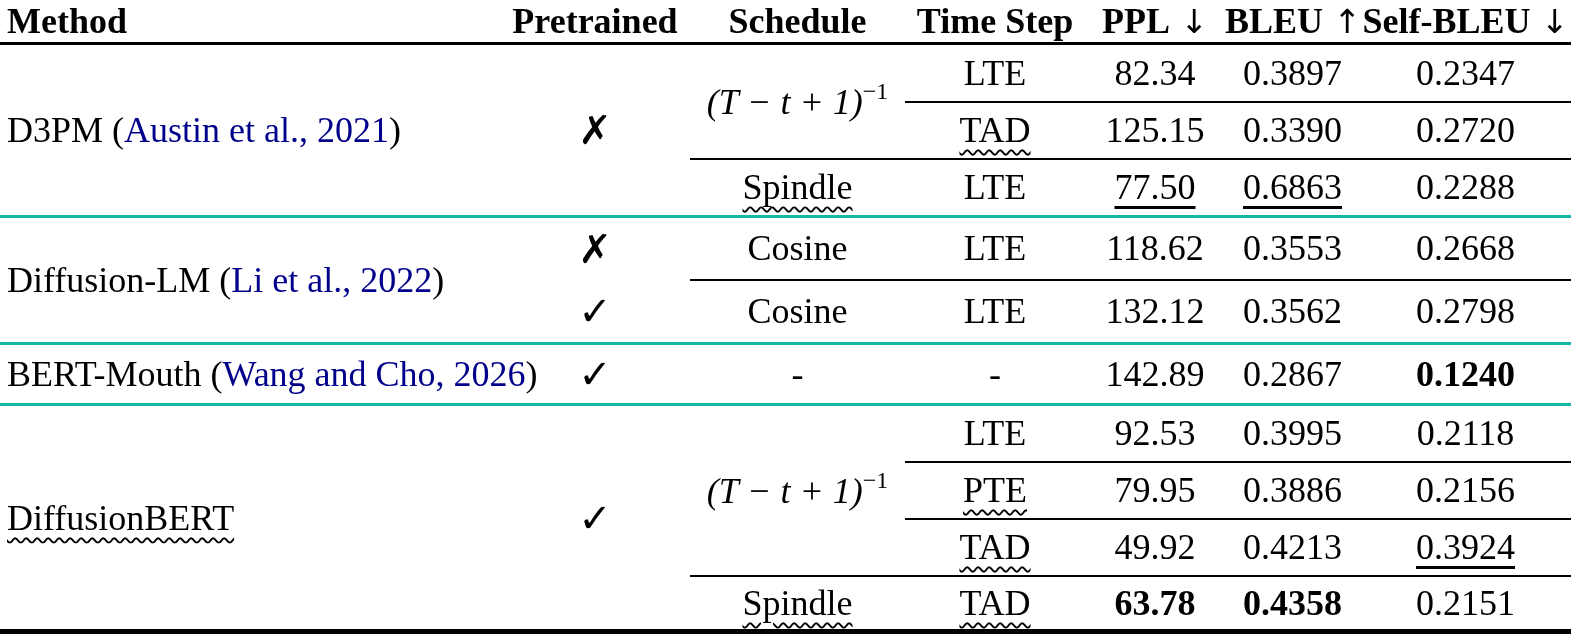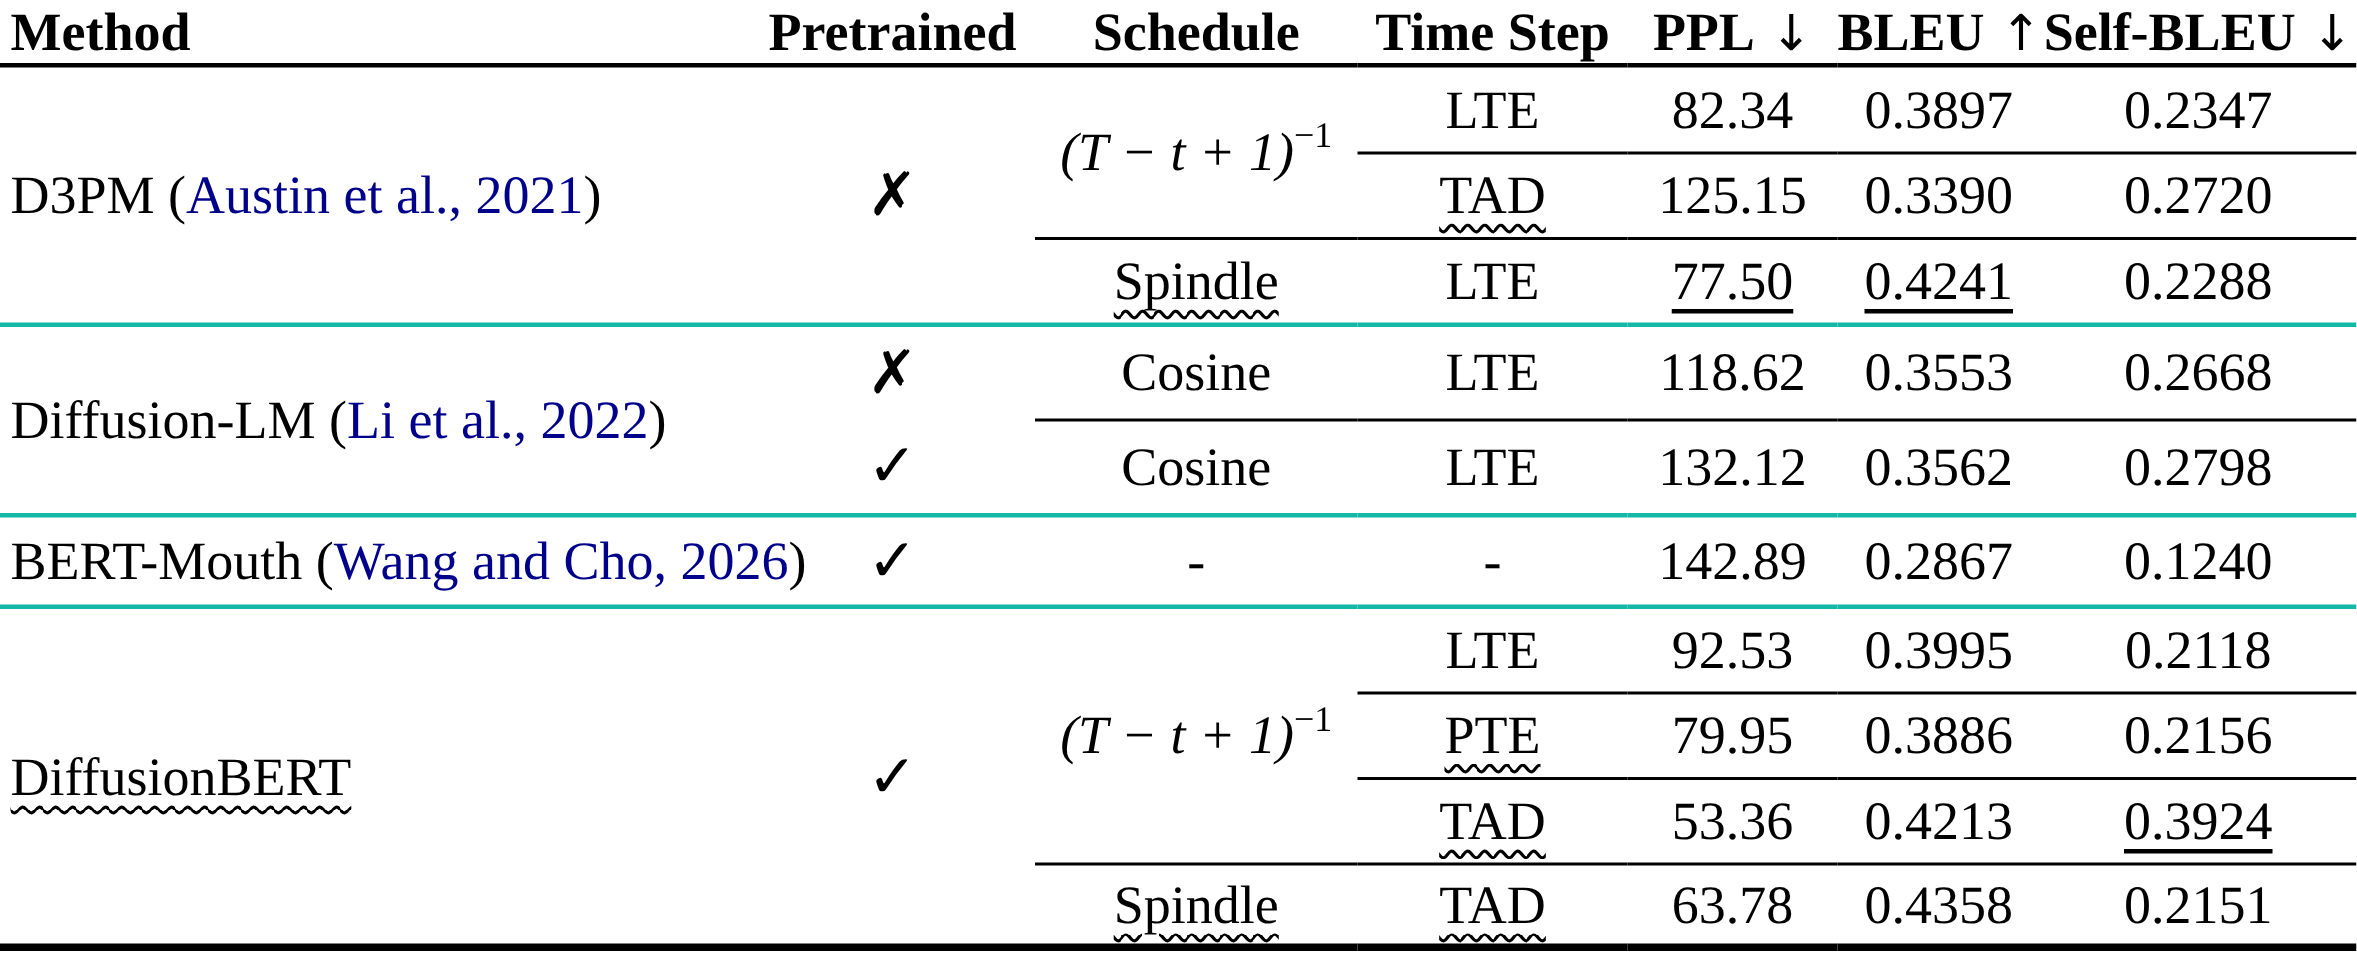--- a/index.html
+++ b/index.html
@@ -62,21 +62,21 @@
     text-decoration-thickness: 1.5px;
     text-underline-offset: 7px;
   }
   .uline {
     text-decoration-line: underline;
     text-decoration-style: solid;
     text-decoration-thickness: 2.5px;
     text-underline-offset: 7px;
     margin-top: 23px;
   }
-  .bold { font-weight: normal; }
+  .bold { font-weight: bold; }
 </style>
 </head>
 <body style="color: rgb(0, 0, 0); background: rgb(255, 255, 255);">
 
 <table class="results">
   <colgroup>
     <col class="c-method">
       <col class="c-pre">
       <col class="c-sched">
       <col class="c-ts">
@@ -109,21 +109,21 @@
     <tr class="h57">
       <td class="bb-mid"><span class="wavy">TAD</span></td>
       <td class="bb-mid">125.15</td>
       <td class="bb-mid">0.3390</td>
       <td class="bb-mid">0.2720</td>
     </tr>
     <tr class="h58">
       <td class="bb-group"><span class="wavy">Spindle</span></td>
       <td class="bb-group">LTE</td>
       <td class="bb-group"><span class="uline">77.50</span></td>
-      <td class="bb-group"><span class="uline">0.4241</span></td>
+      <td class="bb-group"><span class="uline">0.6863</span></td>
       <td class="bb-group">0.2288</td>
     </tr>
 
     <tr class="h63">
       <td class="left bb-group" rowspan="2"><span>Diffusion-LM (</span><span class="cite">Li et al., 2022</span><span>)</span></td>
       <td class="mark"><span>✗</span></td>
       <td class="bb-mid">Cosine</td>
       <td class="bb-mid">LTE</td>
       <td class="bb-mid">118.62</td>
       <td class="bb-mid">0.3553</td>
@@ -158,21 +158,21 @@
       <td class="bb-mid">0.2118</td>
     </tr>
     <tr class="h57">
       <td class="bb-mid"><span class="wavy">PTE</span></td>
       <td class="bb-mid">79.95</td>
       <td class="bb-mid">0.3886</td>
       <td class="bb-mid">0.2156</td>
     </tr>
     <tr class="h57">
       <td class="bb-mid"><span class="wavy">TAD</span></td>
-      <td class="bb-mid">53.36</td>
+      <td class="bb-mid">49.92</td>
       <td class="bb-mid">0.4213</td>
       <td class="bb-mid"><span class="uline">0.3924</span></td>
     </tr>
     <tr class="h56">
       <td><span class="wavy">Spindle</span></td>
       <td><span class="wavy">TAD</span></td>
       <td class="bold">63.78</td>
       <td class="bold">0.4358</td>
       <td>0.2151</td>
     </tr>

